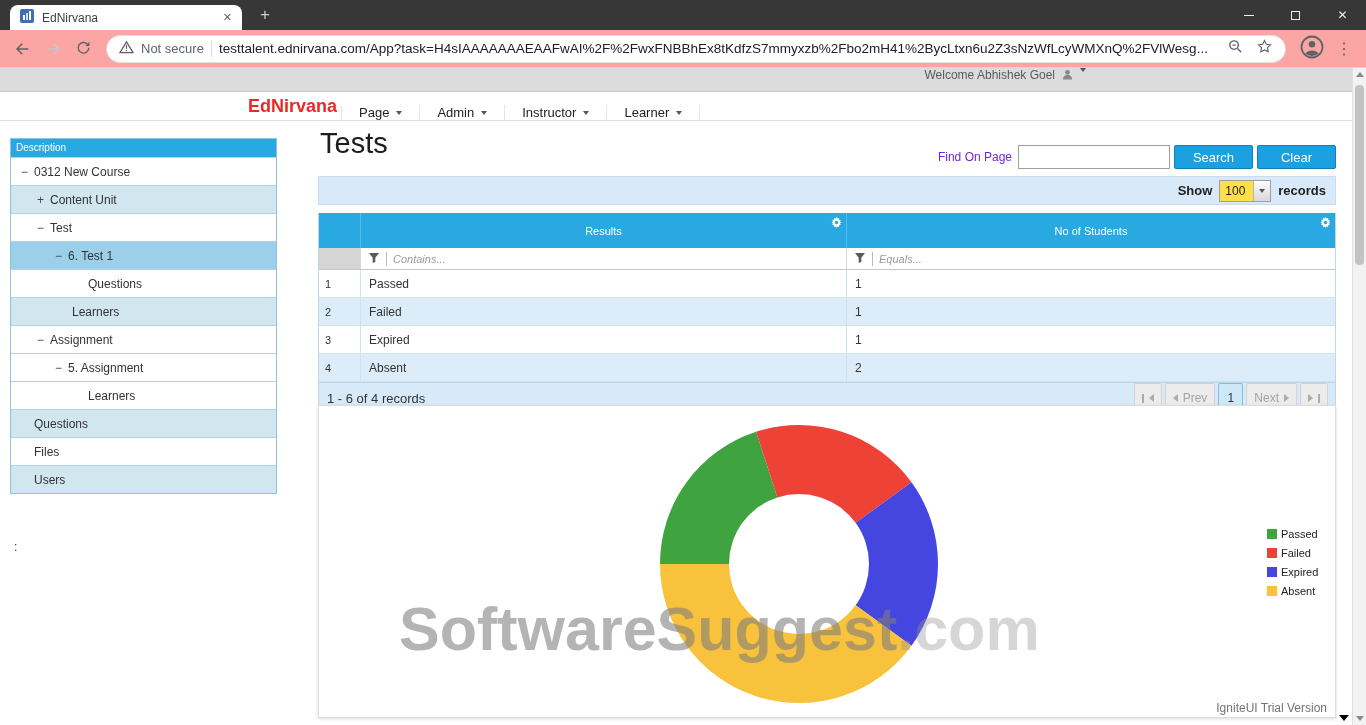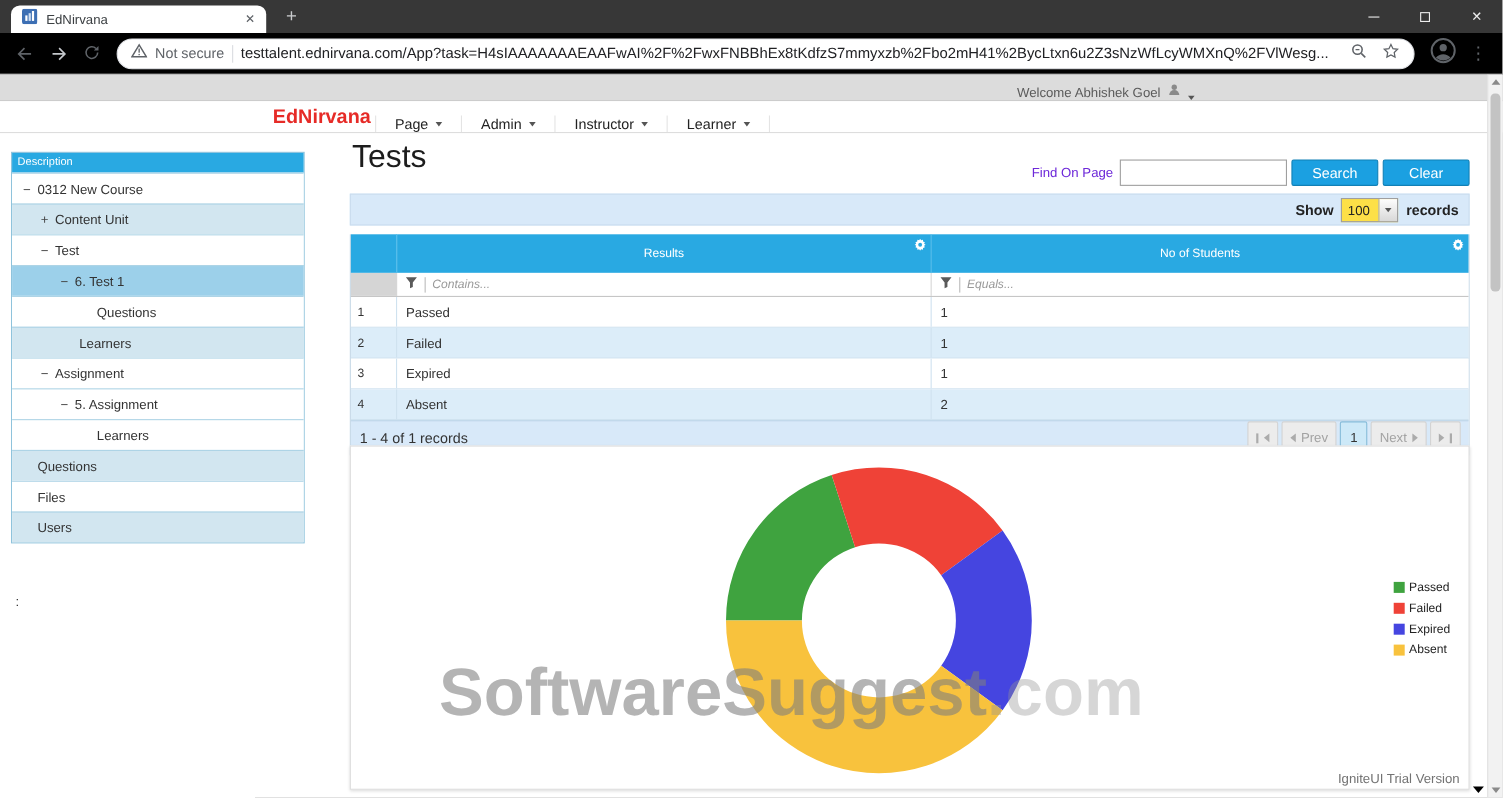--- a/index.html
+++ b/index.html
@@ -11,33 +11,33 @@
   .tab{position:absolute;left:10px;top:5px;width:232px;height:25px;background:#fff;border-radius:8px 8px 0 0;display:flex;align-items:center;gap:8px;padding:0 10px;}
   .tab-title{flex:1;font-size:12px;color:#3c4043;white-space:nowrap;overflow:hidden;}
   .tab-close{font-size:11px;color:#5f6368;}
   .newtab{position:absolute;left:254px;top:4px;width:22px;height:22px;color:#c9cbcd;font-size:17px;line-height:22px;text-align:center;}
   .win-controls{position:absolute;right:0;top:0;height:30px;display:flex;}
   .win-btn{width:47px;display:flex;align-items:center;justify-content:center;color:#ededed;font-size:12px;}
   .min-glyph{width:10px;height:1px;background:#ededed;display:block;}
   .max-glyph{width:9px;height:9px;border:1px solid #ededed;display:block;}
 
   
-  .navbar{position:absolute;left:0;top:30px;width:100%;height:38px;background:#000000;border-bottom:1px solid #d8d8d8;display:flex;align-items:center;padding:0 8px;}
+  .navbar{position:absolute;left:0;top:30px;width:100%;height:38px;background:#fca5a5;border-bottom:1px solid #d8d8d8;display:flex;align-items:center;padding:0 8px;}
   .nav-btn{width:30px;height:30px;border-radius:50%;display:flex;align-items:center;justify-content:center;flex:0 0 auto;}
   .addressbar{flex:1;height:28px;margin:0 8px;border:1px solid #dfe1e5;border-radius:14px;display:flex;align-items:center;padding:0 12px;gap:7px;min-width:0;background:#fff;}
   .ns-text{font-size:13px;color:#5f6368;flex:0 0 auto;}
   .ab-divider{width:1px;height:16px;background:#dadce0;flex:0 0 auto;}
   .url-text{font-size:13.5px;color:#202124;white-space:nowrap;overflow:hidden;flex:1;min-width:0;}
   .ab-right{display:flex;align-items:center;gap:12px;flex:0 0 auto;}
   .right-icons{display:flex;align-items:center;gap:12px;padding:0 6px;flex:0 0 auto;}
   .dots{font-size:16px;color:#5f6368;}
 
   
   .welcome-strip{position:absolute;left:0;top:68px;width:100%;height:24px;background:#dcdcdc;border-bottom:1px solid #cacaca;}
-  .welcome-group{position:absolute;right:280px;top:0;height:23px;display:flex;align-items:flex-end;gap:6px;font-size:12px;color:#5a5a5a;}
+  .welcome-group{position:absolute;right:280px;top:0;height:23px;display:flex;align-items:flex-start;gap:6px;font-size:12px;color:#5a5a5a;}
 
   
   .appbar{position:absolute;left:0;top:92px;width:100%;height:29px;background:#fff;border-bottom:1px solid #dddddd;}
   .logo{position:absolute;left:248px;top:4px;font-size:18px;font-weight:700;color:#e62b27;}
   .menus{position:absolute;left:341px;top:0;height:28px;display:flex;align-items:flex-end;}
   .menu-item{display:flex;align-items:center;gap:7px;padding:0 17px;font-size:13px;color:#222;border-right:1px solid #e4e4e4;}
   .menu-item:first-child{border-left:1px solid #e4e4e4;}
   .caret-down{width:0;height:0;border-left:3.5px solid transparent;border-right:3.5px solid transparent;border-top:4px solid #555;display:inline-block;}
 
   
@@ -361,21 +361,21 @@
           <div class="gc gc1">Expired</div>
           <div class="gc gc2">1</div>
         </div>
         <div class="grow stripe">
           <div class="gc gc0">4</div>
           <div class="gc gc1">Absent</div>
           <div class="gc gc2">2</div>
         </div>
       </div>
     <div class="gfooter">
-      <span class="summary">1 - 4 of 1 records</span>
+      <span class="summary">1 - 6 of 4 records</span>
       <div class="pager">
         <button class="pbtn">
             <span class="pbar"></span>
             <span class="tri-l"></span>
           </button>
         <button class="pbtn">
             <span class="tri-l"></span>
             <span>Prev</span>
           </button>
         <button class="pbtn current">1</button>

